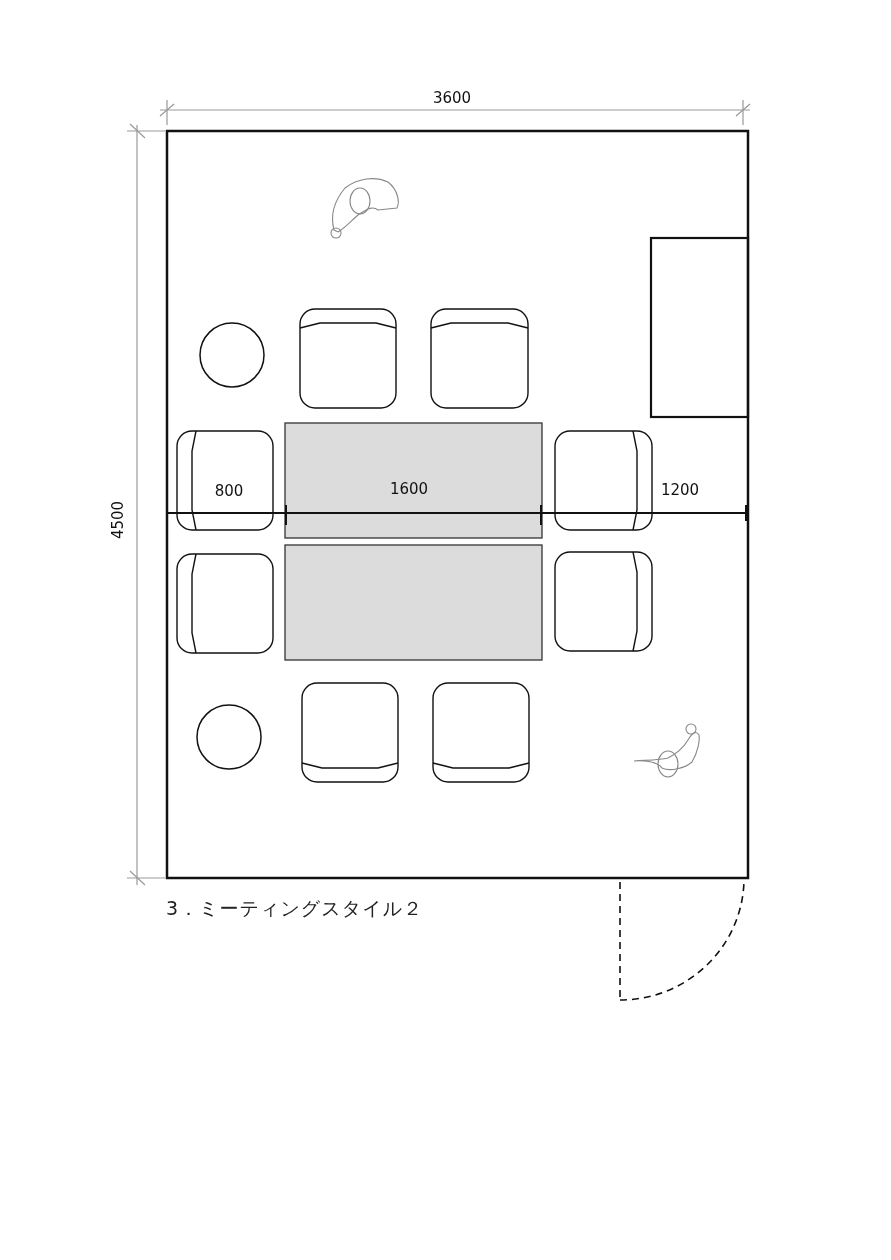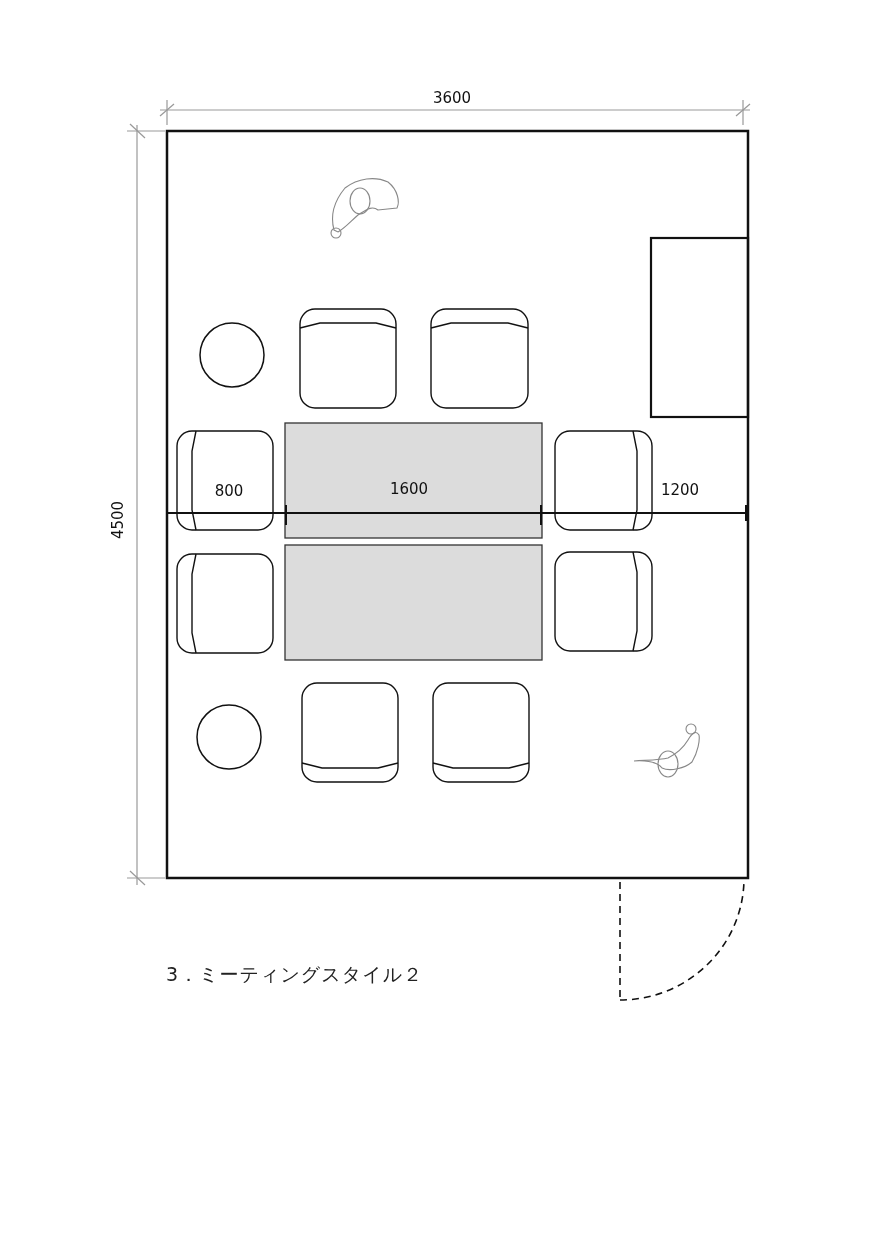--- a/index.html
+++ b/index.html
@@ -1,19 +1,19 @@
 <!DOCTYPE html>
 <html><head>
   <meta charset="utf-8">
   <style>
     html, body { margin: 0; padding: 0; background: #ffffff; }
     body { width: 891px; height: 1260px; position: relative; overflow: hidden; font-family: "DejaVu Sans", sans-serif; }
     svg { position: absolute; left: 0; top: 0; }
     .dimtext { font-family: "DejaVu Sans", sans-serif; font-size: 15px; fill: #111; }
-    .caption { position: absolute; left: 166px; top: 962px; font-family: "DejaVu Sans", sans-serif; font-size: 19px; color: #222; letter-spacing: 1px; }
+    .caption { position: absolute; left: 166px; top: 896px; font-family: "DejaVu Sans", sans-serif; font-size: 19px; color: #222; letter-spacing: 1px; }
   </style>
 </head>
 <body>
 
 <svg width="891" height="1260" viewBox="0 0 891 1260">
 
   <g stroke="#999" stroke-width="1.2" fill="none">
     <line x1="160" y1="110" x2="750" y2="110"></line>
     <line x1="167" y1="100" x2="167" y2="125"></line>
     <line x1="743" y1="100" x2="743" y2="125"></line>

